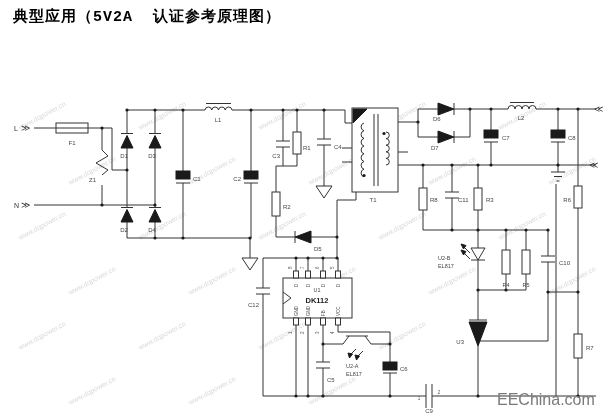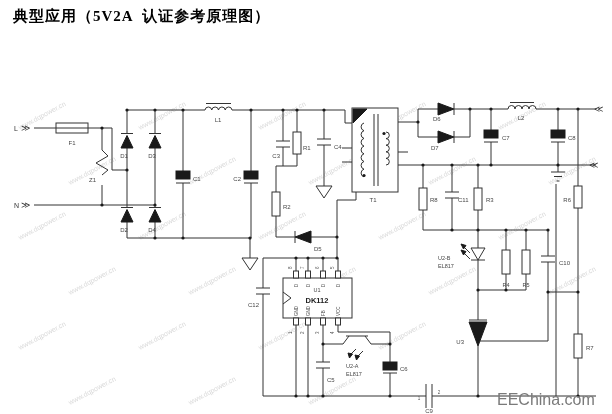--- a/index.html
+++ b/index.html
@@ -2,21 +2,21 @@
 <html><head>
 <meta charset="utf-8">
 <style>
   html,body{margin:0;padding:0;}
   body{
     width:612px;height:414px;position:relative;background:#ffffff;overflow:hidden;
     font-family:"Liberation Sans","DejaVu Sans",sans-serif;
   }
   .page-title{
     position:absolute;left:13px;top:7px;
-    font-family:Liberation Serif, serif;
+    font-family:Liberation Mono, monospace;
     font-size:15px;font-weight:bold;color:#000;letter-spacing:1px;white-space:pre;
   }
   svg{position:absolute;left:0;top:0;}
   .wire{stroke:#333;stroke-width:1;fill:none;}
   .comp{stroke:#333;stroke-width:1;fill:#fff;}
   .fill{fill:#1a1a1a;stroke:#1a1a1a;}
   .ref{font-size:6px;fill:#474747;}
   .tiny{font-size:5.5px;fill:#474747;}
   .pin{font-size:4.5px;fill:#555;}
   .chipname{font-size:7.5px;font-weight:bold;fill:#222;}

